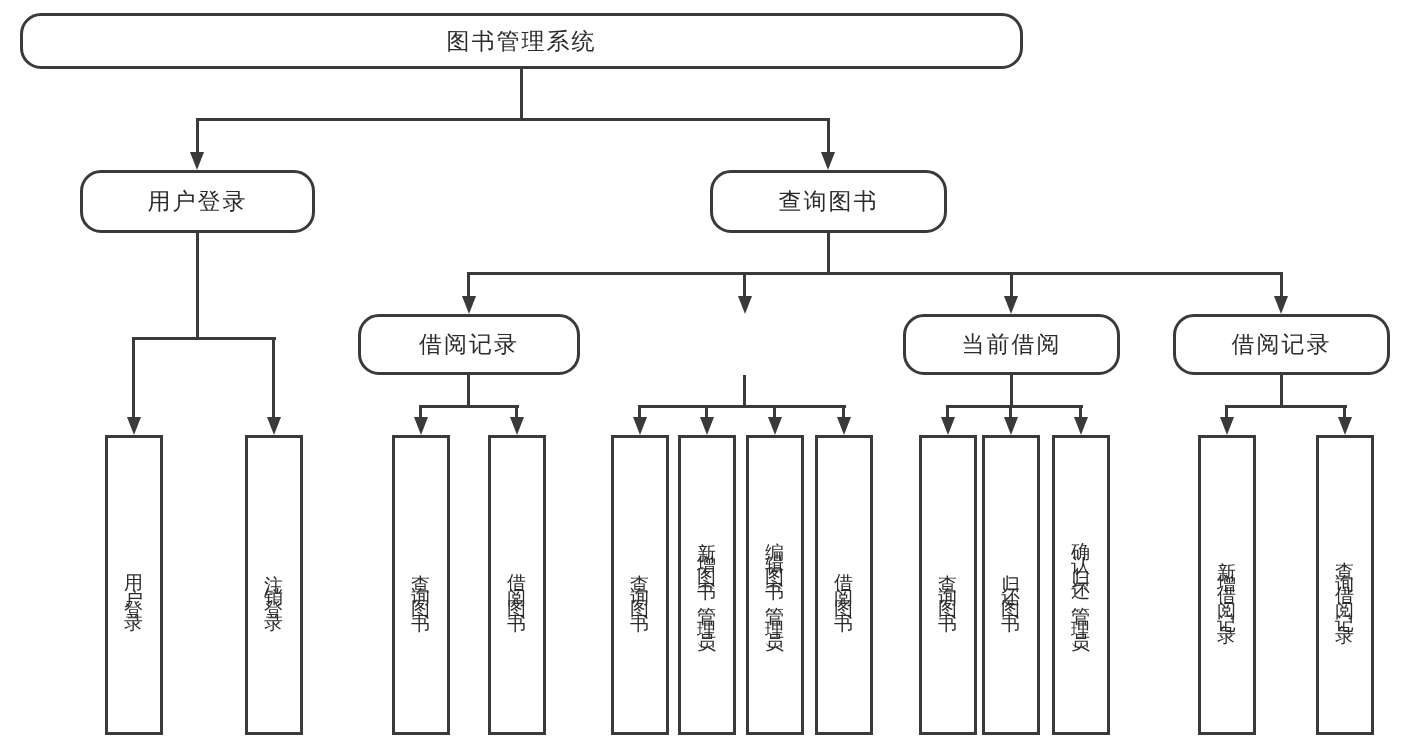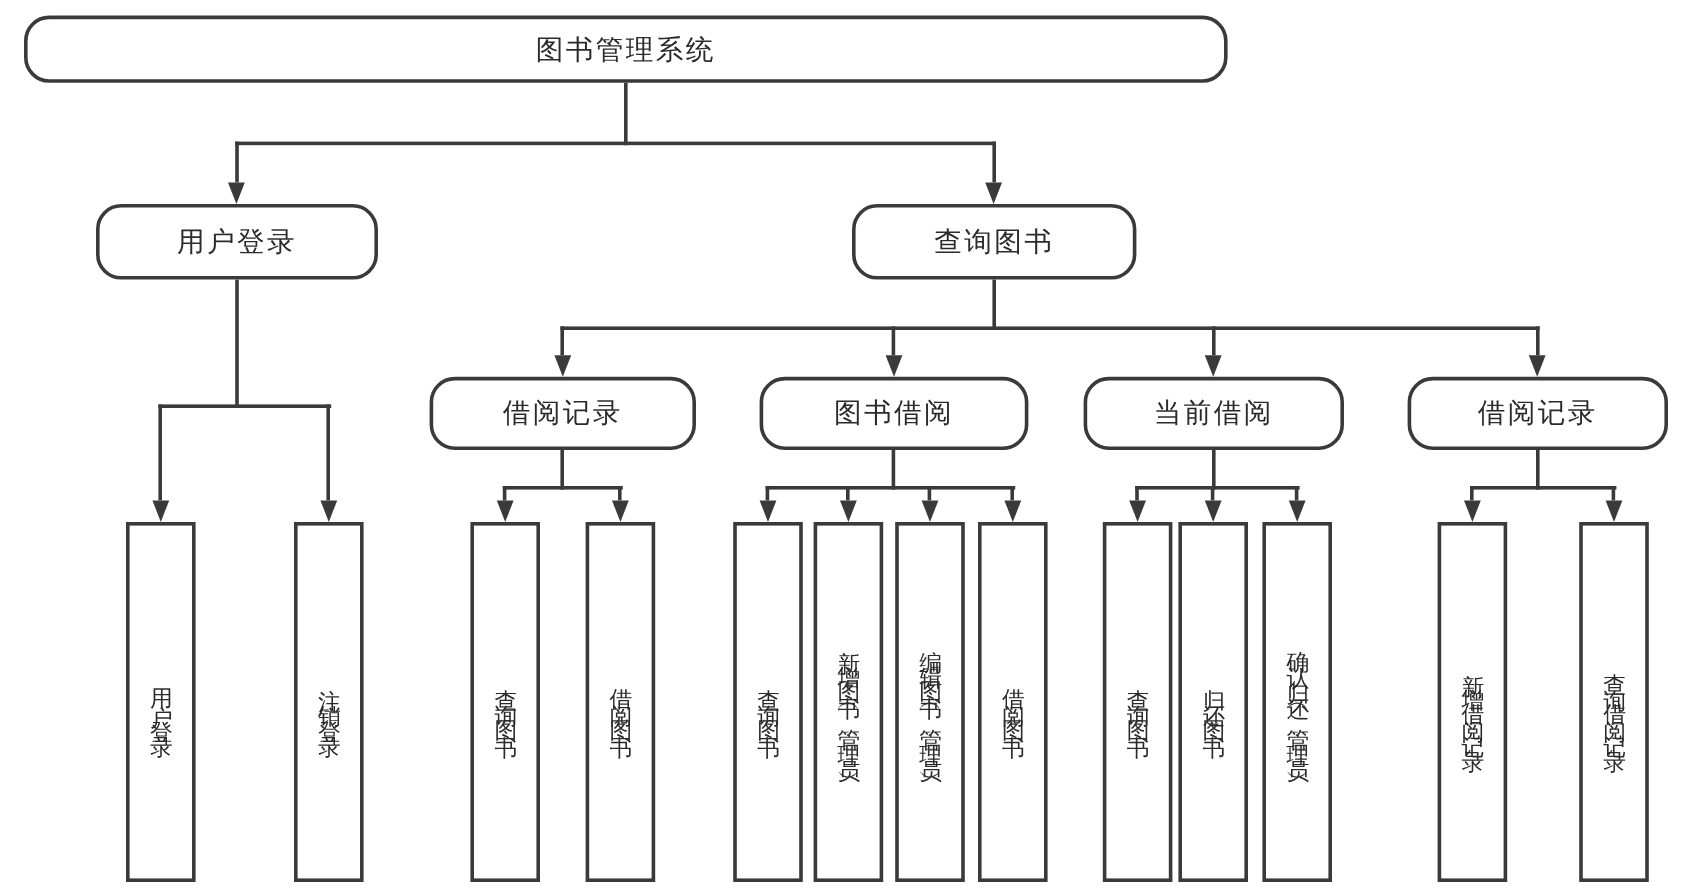--- a/index.html
+++ b/index.html
@@ -97,23 +97,20 @@
   <div class="box hbox" style="left:80px;top:170px;width:235px;height:63px">
     <span>用户登录</span>
   </div>
   <div class="box hbox" style="left:710px;top:170px;width:237px;height:63px">
     <span>查询图书</span>
   </div>
 
   <div class="box hbox" style="left:358px;top:314px;width:222px;height:61px">
     <span>借阅记录</span>
   </div>
-  <div class="box hbox" style="left:633px;top:314px;width:224px;height:61px">
-    <span>图书借阅</span>
-  </div>
   <div class="box hbox" style="left:1173px;top:314px;width:217px;height:61px">
     <span>借阅记录</span>
   </div>
   <div class="box hbox" style="left:903px;top:314px;width:217px;height:61px">
     <span>当前借阅</span>
   </div>
 
   <div class="box vbox" style="left:105px;top:435px;width:58px;height:300px">
     <span>用户登录</span>
   </div>

